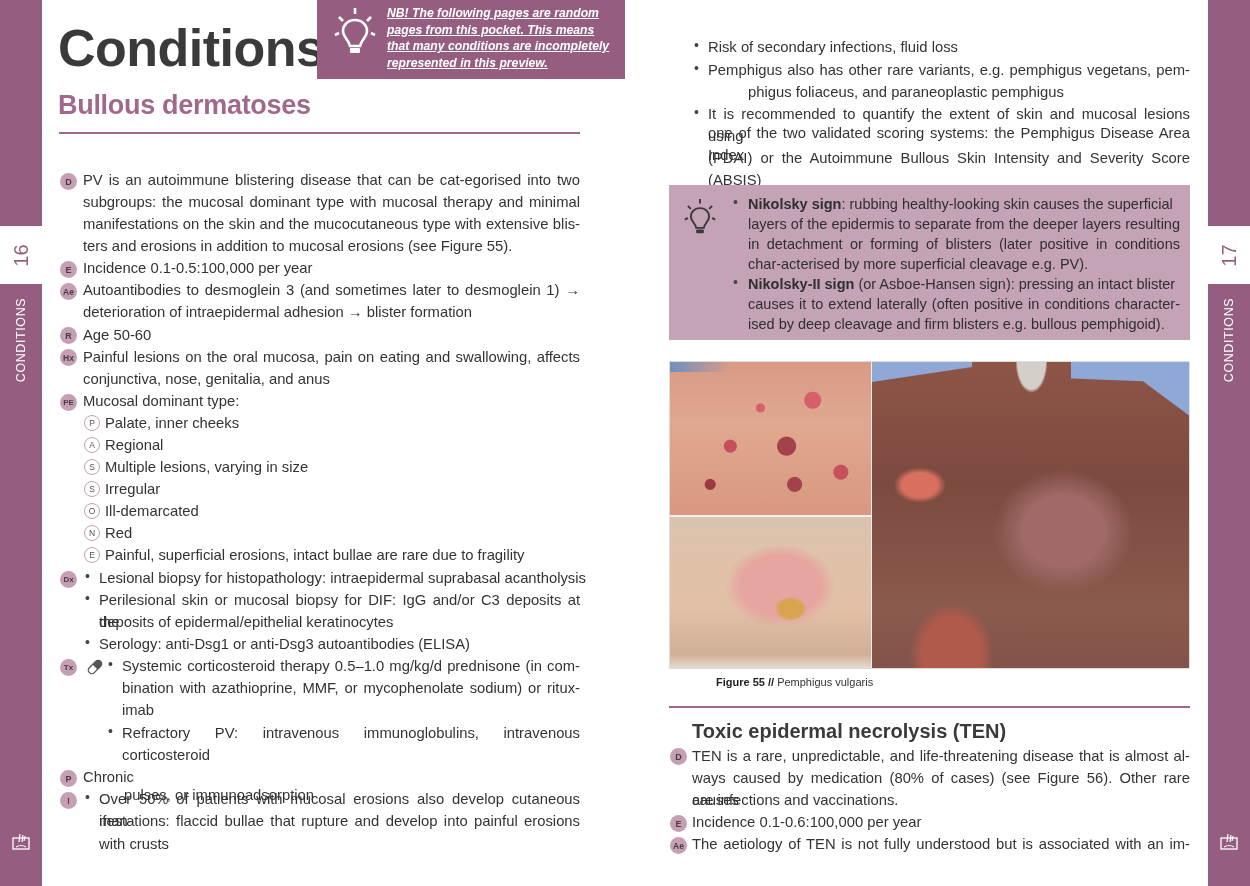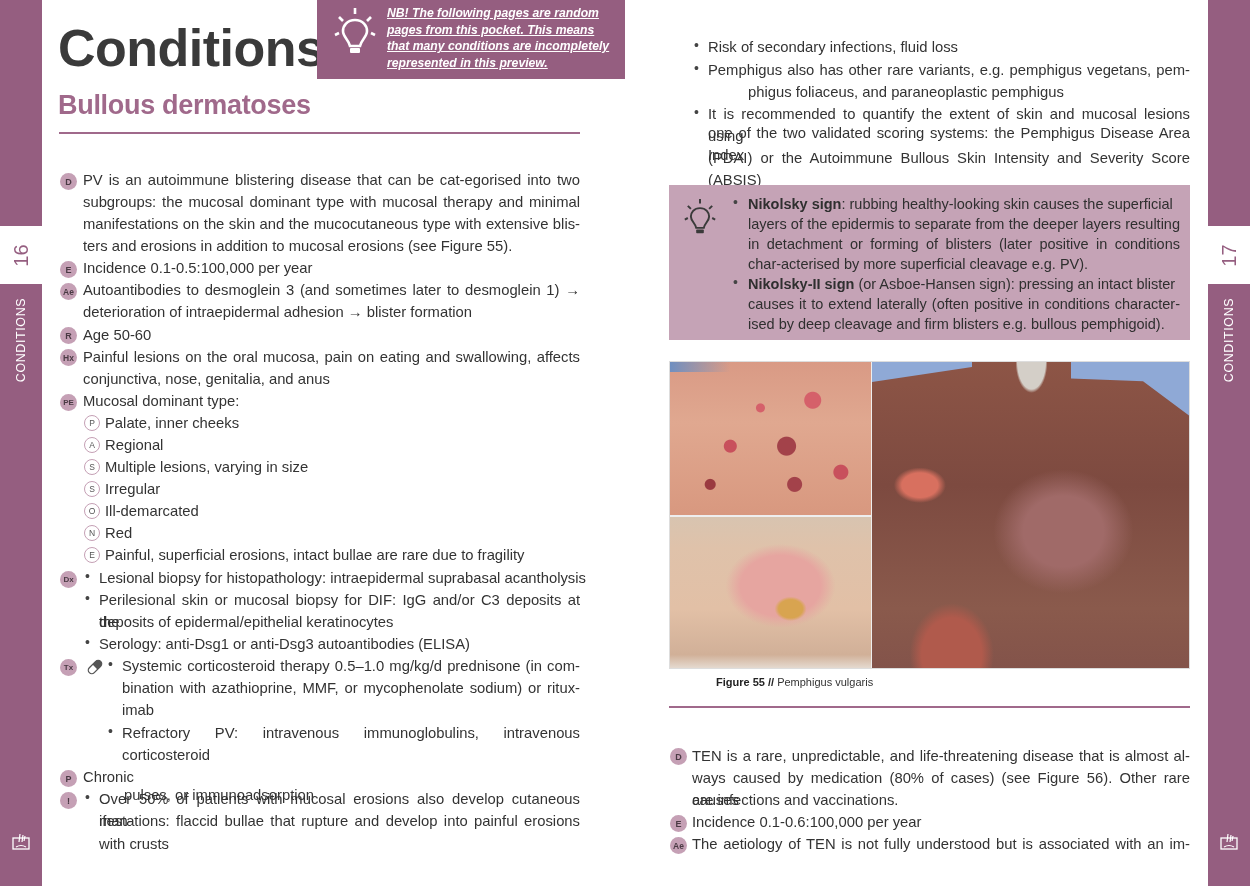--- a/index.html
+++ b/index.html
@@ -226,20 +226,21 @@
     <div class="fig-bl"></div>
     <div class="fig-right">
         <div class="sky-l"></div>
         <div class="sky-r"></div>
       </div>
   </div>
   <div class="caption"><b>Figure 55 //</b><span> Pemphigus vulgaris</span></div>
 
   <div class="rule" style="left:669px; top:706px; width:521px;"></div>
 
+  <div class="condition-title" style="left:692px; top:720px;">Toxic epidermal necrolysis (TEN)</div>
 
   <div class="lines" style="left:0; top:0;">
     <div class="badge" style="left:670px; top:748px;">D</div>
     <div class="ln just" style="left:692px; top:745px; width:498px;">TEN is a rare, unpredictable, and life-threatening disease that is almost al-</div>
     <div class="ln just" style="left:692px; top:767px; width:498px;">ways caused by medication (80% of cases) (see Figure 56). Other rare causes</div>
     <div class="ln" style="left:692px; top:789px;">are infections and vaccinations.</div>
     <div class="badge" style="left:670px; top:815px;">E</div>
     <div class="ln" style="left:692px; top:811px;">Incidence 0.1-0.6:100,000 per year</div>
     <div class="badge" style="left:670px; top:837px; font-size:8.5px;">Ae</div>
     <div class="ln just" style="left:692px; top:833px; width:498px;">The aetiology of TEN is not fully understood but is associated with an im-</div>

